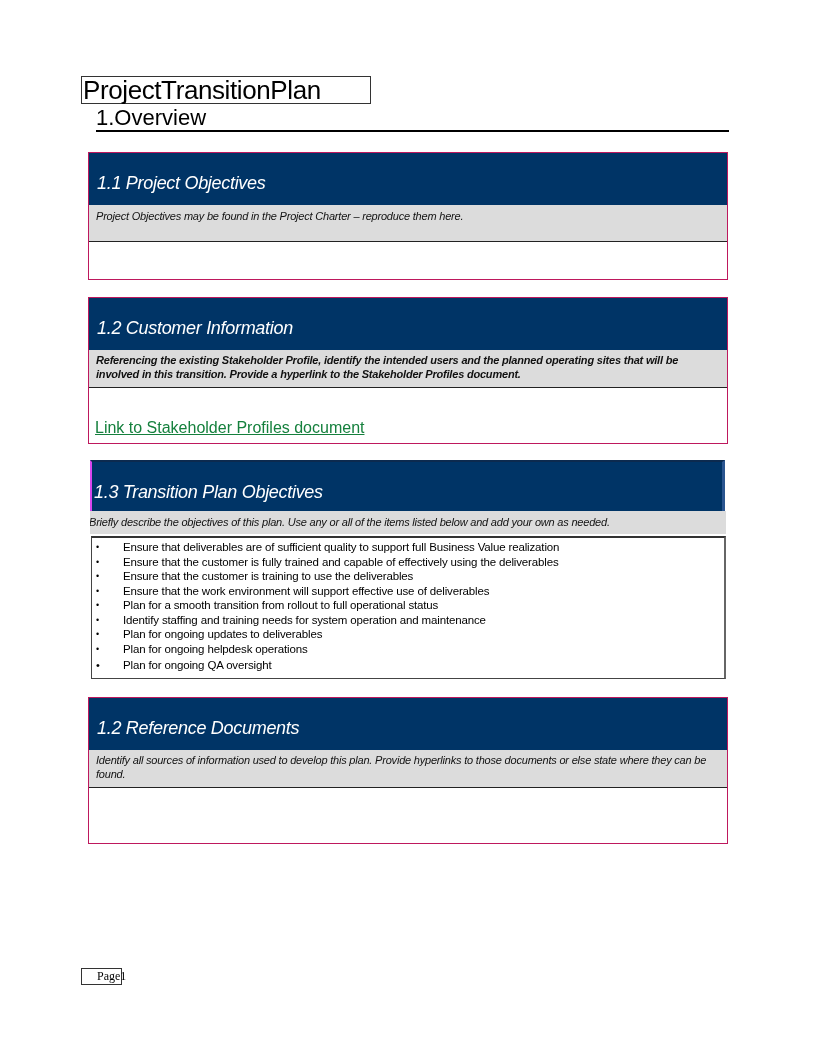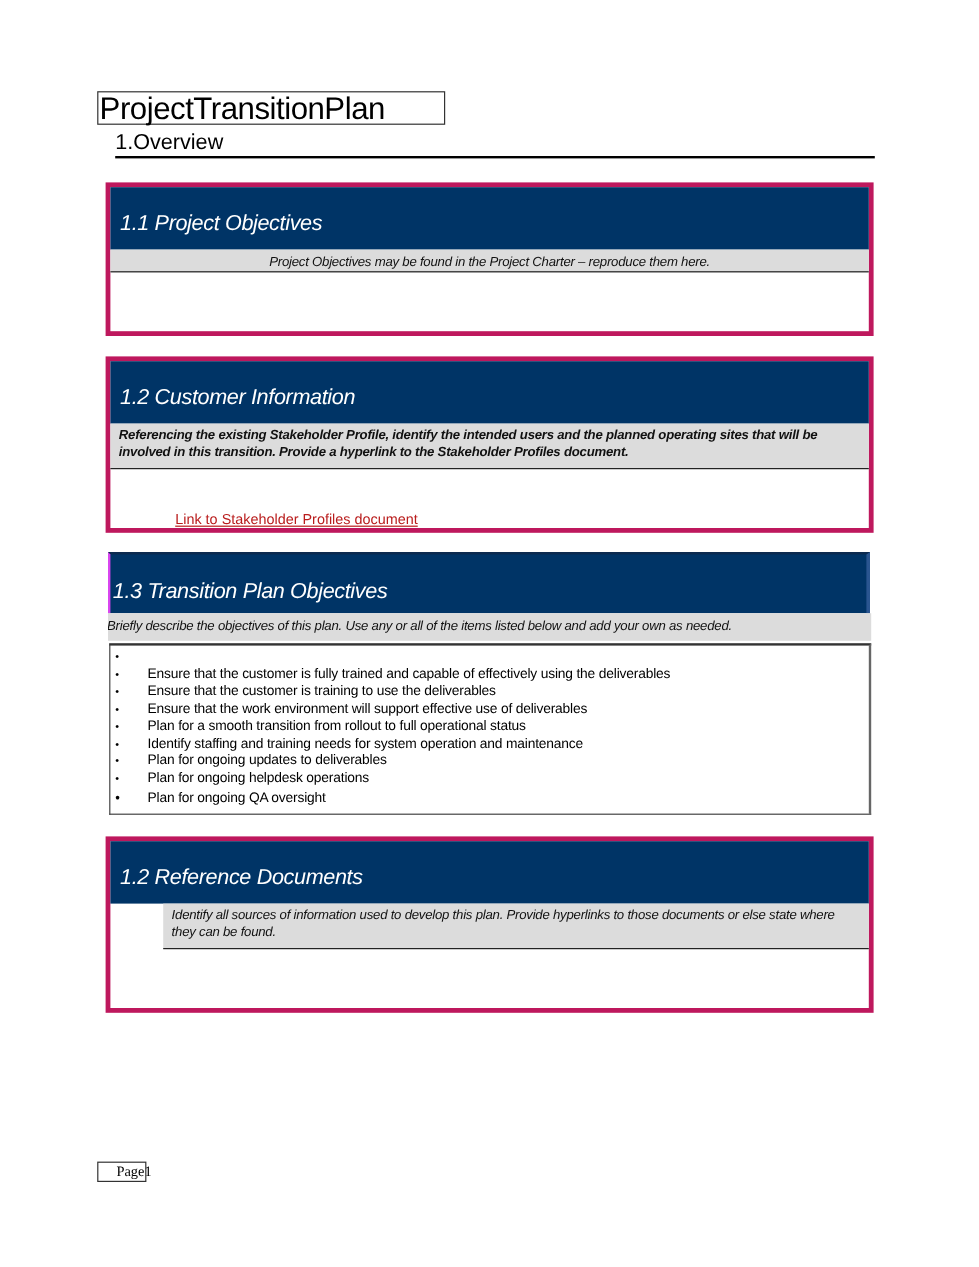--- a/index.html
+++ b/index.html
@@ -12,41 +12,41 @@
       position: absolute; left: 81px; top: 76px; width: 290px; height: 28px;
       border: 1px solid #333; box-sizing: border-box;
       font-weight: normal; font-size: 26px; line-height: 27px;
       padding-left: 1px; letter-spacing: -0.4px; white-space: nowrap;
     }
     .overview-line {
       position: absolute; left: 96px; top: 106px; width: 633px; height: 24px;
       border-bottom: 2px solid #000;
     }
     .overview-heading {
-      position: absolute; left: 0; top: 0; font-size: 18px; line-height: 24px;
+      position: absolute; left: 0; top: 0; font-size: 22px; line-height: 24px;
       white-space: nowrap;
     }
     .section {
       position: absolute; left: 88px; width: 640px;
-      border: 4px solid #be185d; box-sizing: border-box; background: #fff;
+      border: 1px solid #be185d; box-sizing: border-box; background: #fff;
     }
     .sec-head {
       background: #003466; color: #fff; font-style: italic;
       font-size: 18px; height: 52px; line-height: 60px; padding-left: 8px;
       box-sizing: border-box; white-space: nowrap; letter-spacing: -0.3px;
     }
     .sec-instr {
       background: #dcdcdc; font-style: italic; font-size: 11px;
       color: #111; padding: 3px 7px 3px 7px; box-sizing: border-box;
       border-bottom: 1px solid #222; line-height: 14px; letter-spacing: -0.2px;
     }
     .sec-body { box-sizing: border-box; position: relative; }
     .link {
-      position: absolute; left: 6px; bottom: 6px; color: #b91c1c;
-      text-decoration: underline; font-size: 12px; cursor: pointer; margin-left: 48px;
+      position: absolute; left: 6px; bottom: 6px; color: #15803d;
+      text-decoration: underline; font-size: 16px; cursor: pointer;
     }
     
     .s13 {
       position: absolute; left: 88px; top: 460px; width: 640px; height: 222px;
     }
     .s13 .sec-head {
       position: absolute; left: 2px; top: 0; width: 635px; height: 51px;
       line-height: 60px; padding-left: 2px;
       border-left: 2px solid #d946ef; border-right: 3px solid #2a5590;
       border-top: 2px solid #0c2a4f;
@@ -81,47 +81,47 @@
 <body>
 
 <div class="doc-title">ProjectTransitionPlan</div>
 
 <div class="overview-line">
   <span class="overview-heading">1.Overview</span>
 </div>
 
 <div class="section" style="top:152px; height:128px;">
   <div class="sec-head">1.1 Project Objectives</div>
-  <div class="sec-instr" style="height:19px; padding-top:4px;text-align:center;">Project Objectives may be found in the Project Charter – reproduce them here.</div>
+  <div class="sec-instr" style="height:37px; padding-top:4px;">Project Objectives may be found in the Project Charter – reproduce them here.</div>
   <div class="sec-body" style="height:50px;"></div>
 </div>
 
 <div class="section" style="top:297px; height:147px;">
   <div class="sec-head">1.2 Customer Information</div>
   <div class="sec-instr" style="height:38px; padding-top:3px;font-weight:bold;">Referencing the existing Stakeholder Profile, identify the intended users and the planned operating sites  that will be involved in this transition.   Provide a hyperlink to the Stakeholder Profiles document.</div>
   <div class="sec-body" style="height:55px;">
     <a class="link">Link to Stakeholder Profiles document</a>
   </div>
 </div>
 
 <div class="s13">
   <div class="sec-head">1.3 Transition Plan Objectives</div>
   <div class="sec-instr">Briefly describe the objectives of this plan.  Use any or all of the  items listed below and add your own as  needed.</div>
   <div class="list-box">
-    <div class="bullet-item"><span class="bullet">•</span></div>
+    <div class="bullet-item"><span class="bullet">•</span><span>Ensure that deliverables are of sufficient quality to support full Business Value realization</span></div>
     <div class="bullet-item"><span class="bullet">•</span><span>Ensure that the customer is  fully trained and capable of effectively using the deliverables</span></div>
     <div class="bullet-item"><span class="bullet">•</span><span>Ensure that the customer is  training to use the  deliverables</span></div>
     <div class="bullet-item"><span class="bullet">•</span><span>Ensure that the  work environment will support effective use of deliverables</span></div>
     <div class="bullet-item"><span class="bullet">•</span><span>Plan for a smooth transition from  rollout to full operational status</span></div>
     <div class="bullet-item"><span class="bullet">•</span><span>Identify staffing and training needs for system  operation and maintenance</span></div>
     <div class="bullet-item"><span class="bullet">•</span><span>Plan for ongoing updates  to deliverables</span></div>
     <div class="bullet-item"><span class="bullet">•</span><span>Plan for ongoing helpdesk operations</span></div>
     <div class="bullet-item last"><span class="bullet" style="font-size:11px;">•</span><span>Plan for ongoing QA oversight</span></div>
   </div>
 </div>
 
 <div class="section" style="top:697px; height:147px;">
   <div class="sec-head">1.2 Reference Documents</div>
-  <div class="sec-instr" style="height:38px; padding-top:3px;margin-left:44px;">Identify all sources of information used to develop this plan. Provide hyperlinks to those  documents or else state where they can be found.</div>
+  <div class="sec-instr" style="height:38px; padding-top:3px;">Identify all sources of information used to develop this plan. Provide hyperlinks to those  documents or else state where they can be found.</div>
   <div class="sec-body" style="height:55px;"></div>
 </div>
 
 <div class="page-num">Page1</div>
 
 </body></html>

